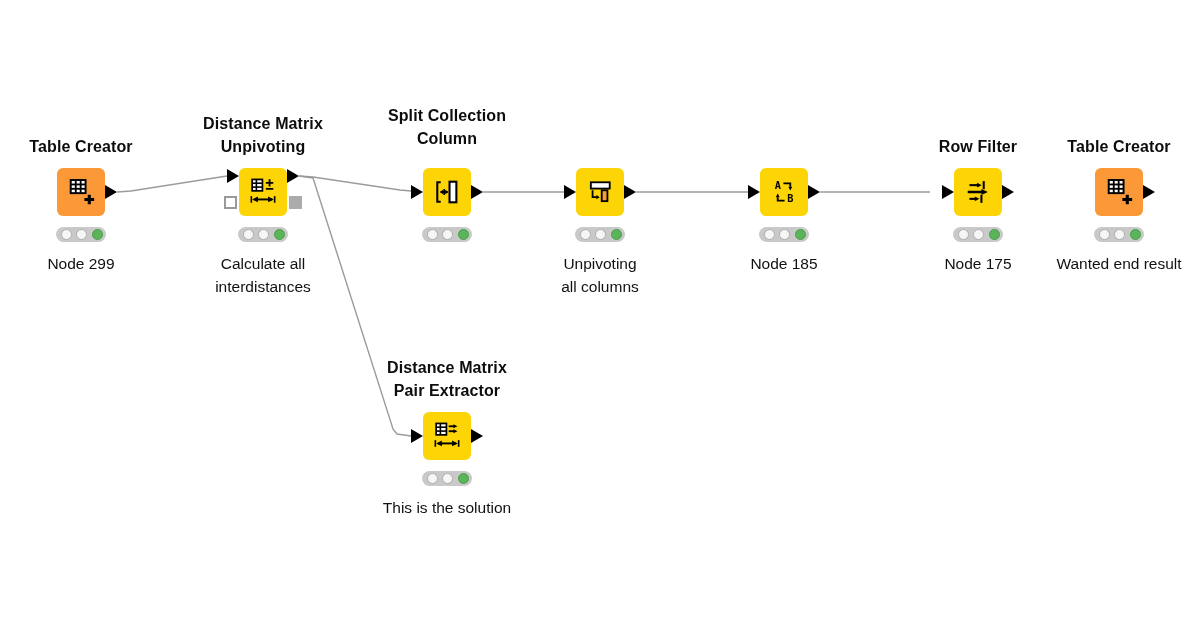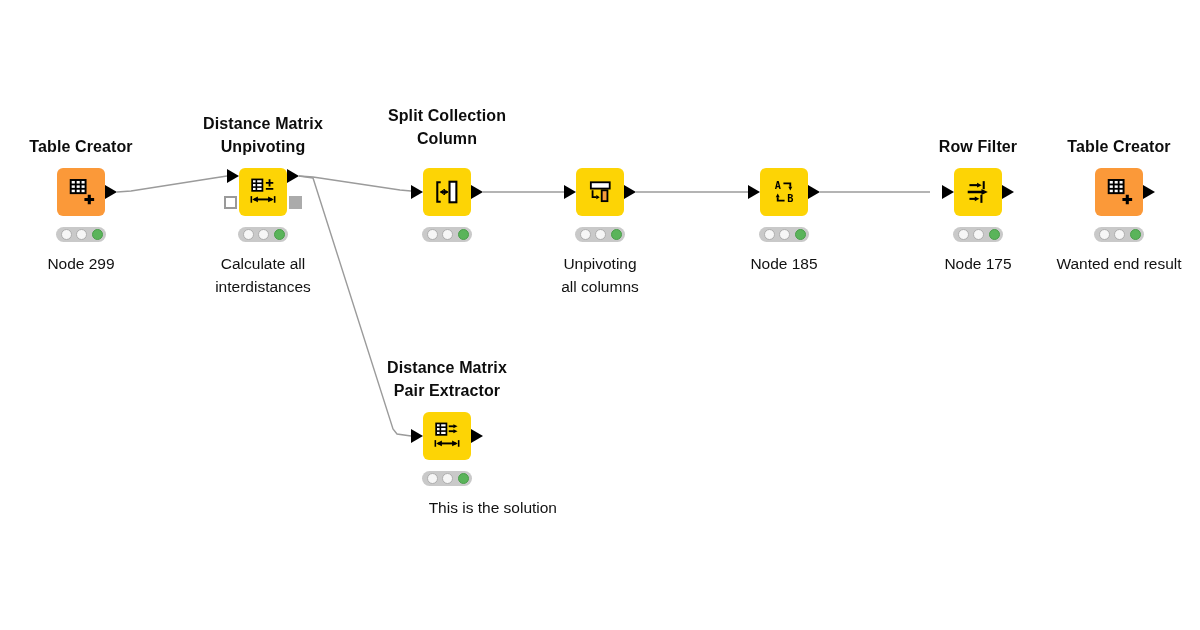--- a/index.html
+++ b/index.html
@@ -236,18 +236,18 @@
             <polygon points="18.5,18 23.4,20.5 18.5,23" fill="#000"></polygon>
           </svg>
         </div>
         <span class="tri" style="left: 74px; top: 429px;"></span>
         <span class="tri" style="left: 134px; top: 429px;"></span>
         <div class="traffic" style="left: 85px; top: 471px;">
           <span class="dot off" style="left: 4.5px;"></span>
           <span class="dot off" style="left: 20px;"></span>
           <span class="dot green" style="left: 35.5px;"></span>
         </div>
-        <div class="node-label" style="top: 496px; text-align: right;">
+        <div class="node-label" style="top: 496px;">
           <div>This is the solution</div>
         </div>
       </div>
     </div>
 </div>
 
 </body></html>

